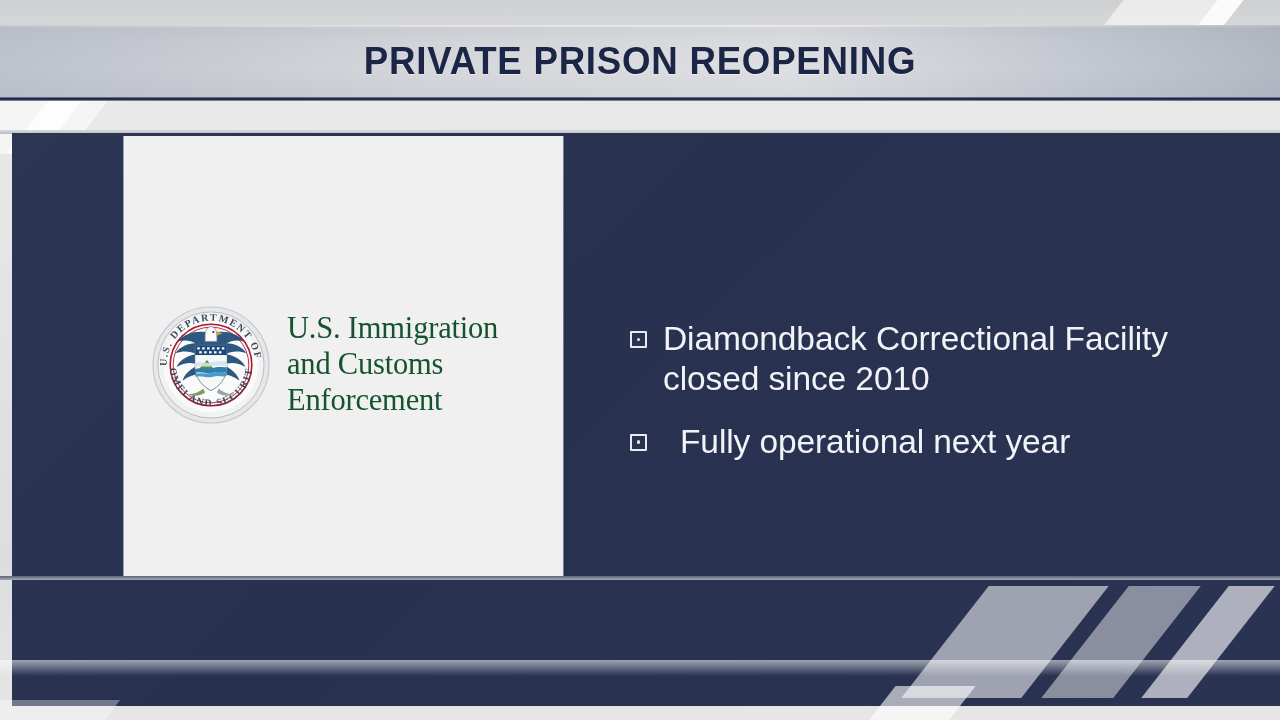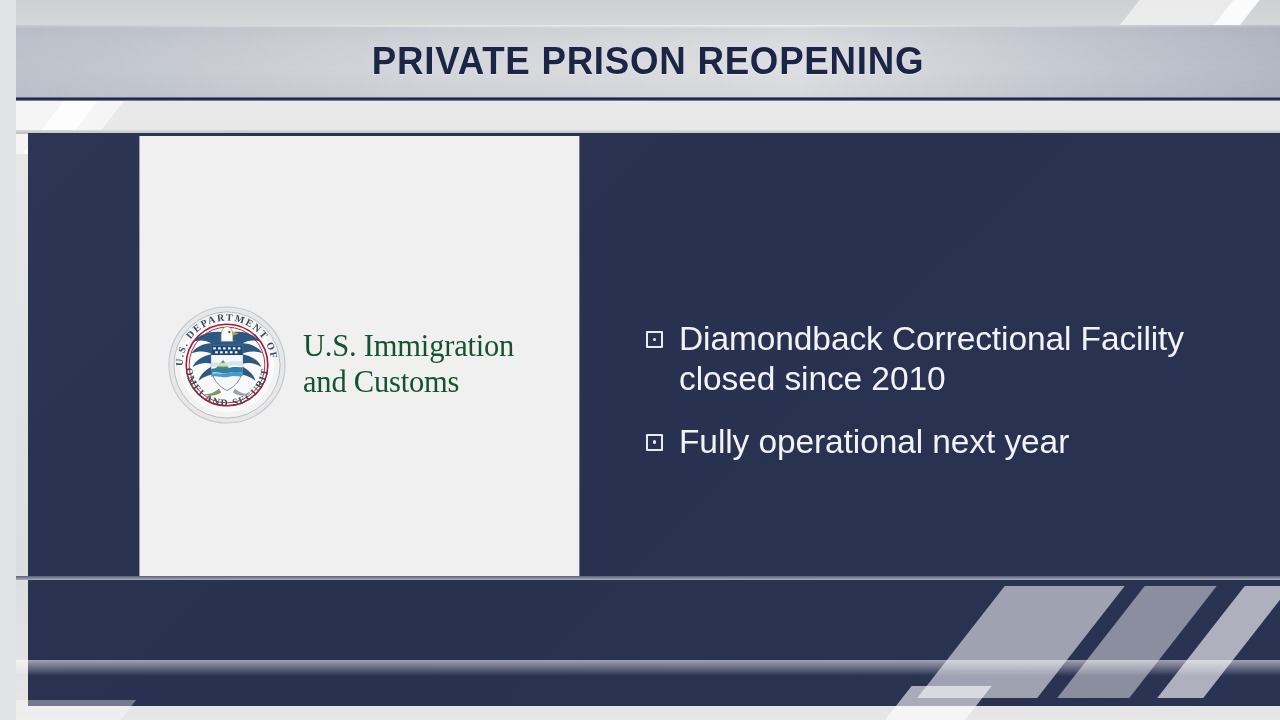--- a/index.html
+++ b/index.html
@@ -4,21 +4,21 @@
 <style>
   * { margin:0; padding:0; box-sizing:border-box; }
   html,body { width:1280px; height:720px; overflow:hidden; }
   body {
     font-family:"Liberation Sans", sans-serif;
     background:#e2e3e4;
     position:relative;
   }
 
   
-  #stage { position:absolute; inset:0; overflow:hidden;margin-left:16px; }
+  #stage { position:absolute; inset:0; overflow:hidden; }
 
   
   .bg-base {
     position:absolute; inset:0;
     background:linear-gradient(180deg,#cfd0d2 0%,#e9e9ea 14%,#e1e2e3 50%,#dcdddf 78%,#e6e6e7 100%);
   }
 
   
   .diag {
     position:absolute;
@@ -113,21 +113,21 @@
     line-height:1.17;
     letter-spacing:-0.2px;
     white-space:nowrap;
   }
 
   
   .bullets {
     position:absolute; left:618px; top:186px; width:640px;
   }
   .bullet-row { display:flex; align-items:flex-start; margin-bottom:23px; }
-  .bullet-row:last-child { margin-bottom:0; }
+  .bullet-row:last-child { margin-bottom:0;gap:17px; }
   .bullet-mark {
     flex:none; width:17px; height:17px; margin-top:12px; margin-right:16px;
     border:2px solid #e9ebf2; position:relative; border-radius:1px;
   }
   .bullet-mark:after {
     content:""; position:absolute; left:50%; top:50%;
     width:3.5px; height:3.5px; margin-left:-1.75px; margin-top:-1.75px;
     background:#e9ebf2; border-radius:50%;
   }
   .bullet-text {
@@ -233,20 +233,21 @@
                    C72 57 68 55 62 57 C56 59 50 56 44 58 Z" fill="#cfe3ee" opacity="0.9"></path>
 
           <path d="M52 84 C48 88 42 90 36 90 C42 92 48 92 54 88 Z" fill="#7c9a5e"></path>
           <path d="M68 84 C72 88 78 90 84 90 C78 92 72 92 66 88 Z" fill="#9aa3ad"></path>
         </svg>
       </div>
 
       <div class="ice-text">
         <div>U.S. Immigration</div>
         <div>and Customs</div>
+        <div>Enforcement</div>
       </div>
     </div>
   </div>
 
   <div class="content-bottom-edge"></div>
 
   <div class="diag diag-br-1"></div>
   <div class="diag diag-br-2"></div>
   <div class="diag diag-br-3"></div>
   <div class="diag diag-br-4"></div>

